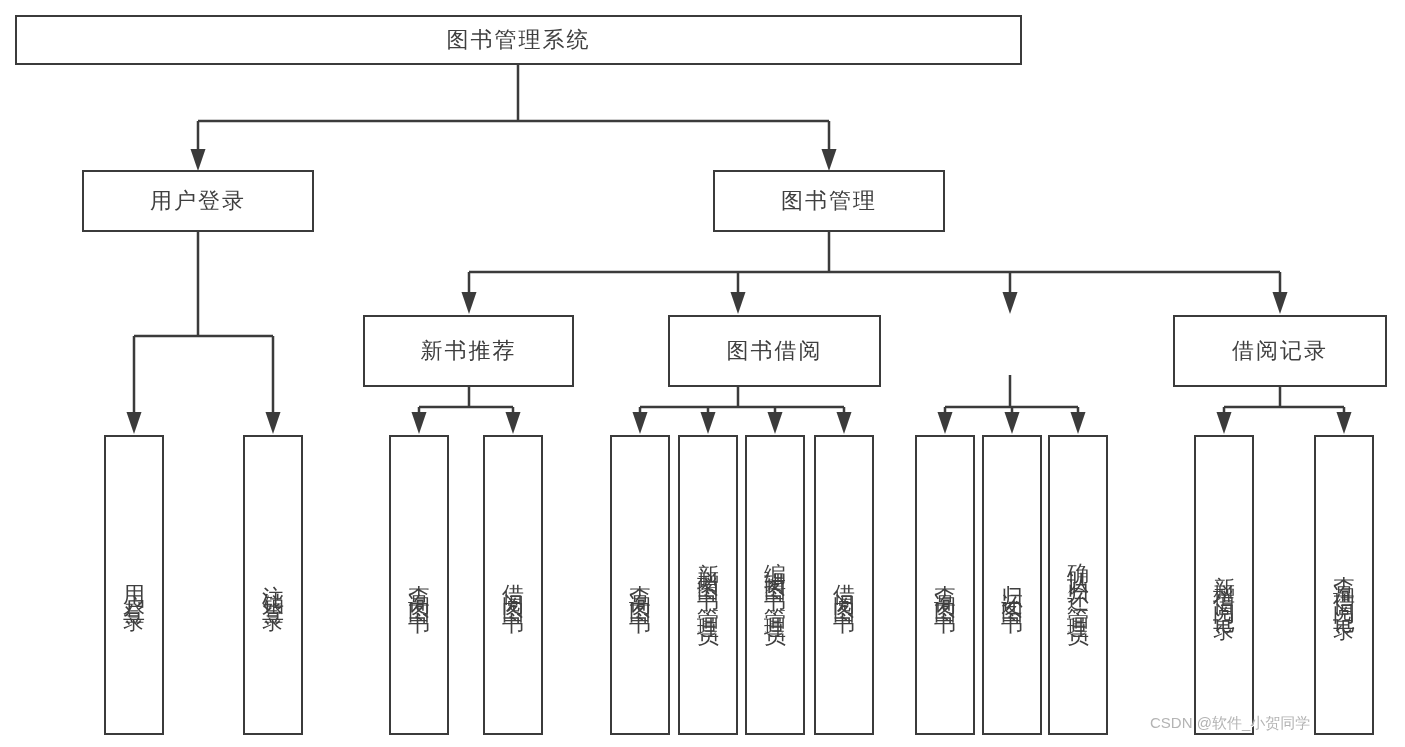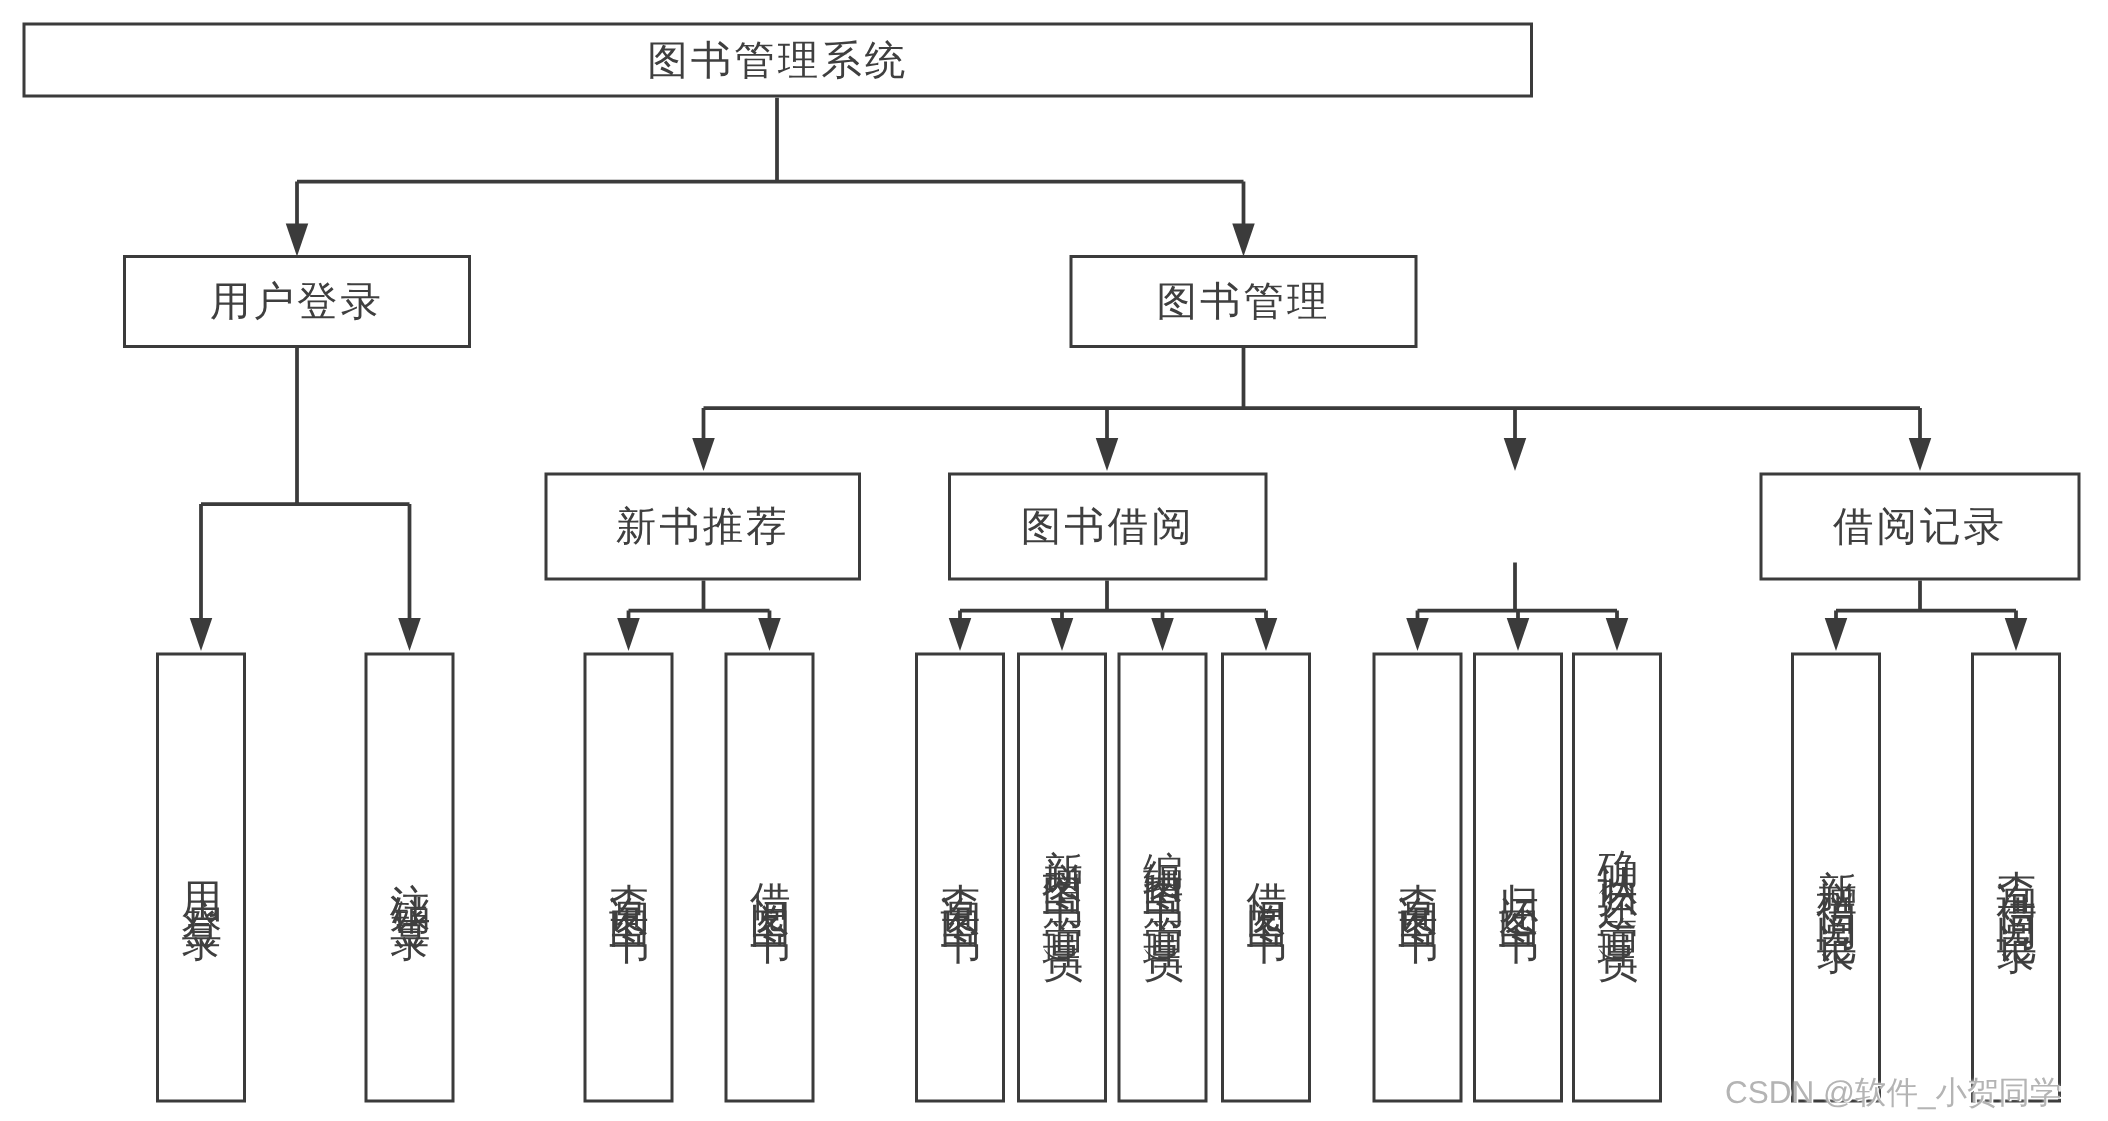--- a/index.html
+++ b/index.html
@@ -21,33 +21,33 @@
   }
   .box {
     position: absolute;
     box-sizing: border-box;
     background: #ffffff;
     border: 2.5px solid #3b3b3b;
     display: flex;
     align-items: center;
     justify-content: center;
     color: #3f3f3f;
-    font-size: 27px;
+    font-size: 22px;
     letter-spacing: 2px;
   }
   
   .root-box    { left: 15px;  top: 15px;  width: 1007px; height: 50px; }
   
   .lv2         { height: 62px; top: 170px; width: 232px; }
   .b-userlogin { left: 82px; }
   .b-bookmgmt  { left: 713px; }
   
   .lv3         { height: 72px; top: 315px; }
   .b-newbook   { left: 363px;  width: 211px; }
-  .b-borrow    { left: 632px;  width: 213px; }
+  .b-borrow    { left: 668px;  width: 213px; }
   .b-current   { left: 903px;  width: 214px; }
   .b-records   { left: 1173px; width: 214px; }
   
   .leaf {
     top: 435px;
     height: 300px;
     width: 60px;
   }
   .leaf span {
     writing-mode: vertical-rl;
@@ -66,21 +66,21 @@
   .l8  { left: 814px; }
   .l9  { left: 915px; }
   .l10 { left: 982px; }
   .l11 { left: 1048px; }
   .l12 { left: 1194px; }
   .l13 { left: 1314px; }
   .watermark {
     position: absolute;
     left: 1150px;
     top: 714px;
-    font-size: 21px;
+    font-size: 15px;
     color: #b4b4b4;
     text-shadow: 0 0 2px #ffffff, 1px 1px 0 #ffffff;
     z-index: 10;
     white-space: nowrap;
   }
 </style>
 </head>
 <body>
 
 <div id="canvas">

